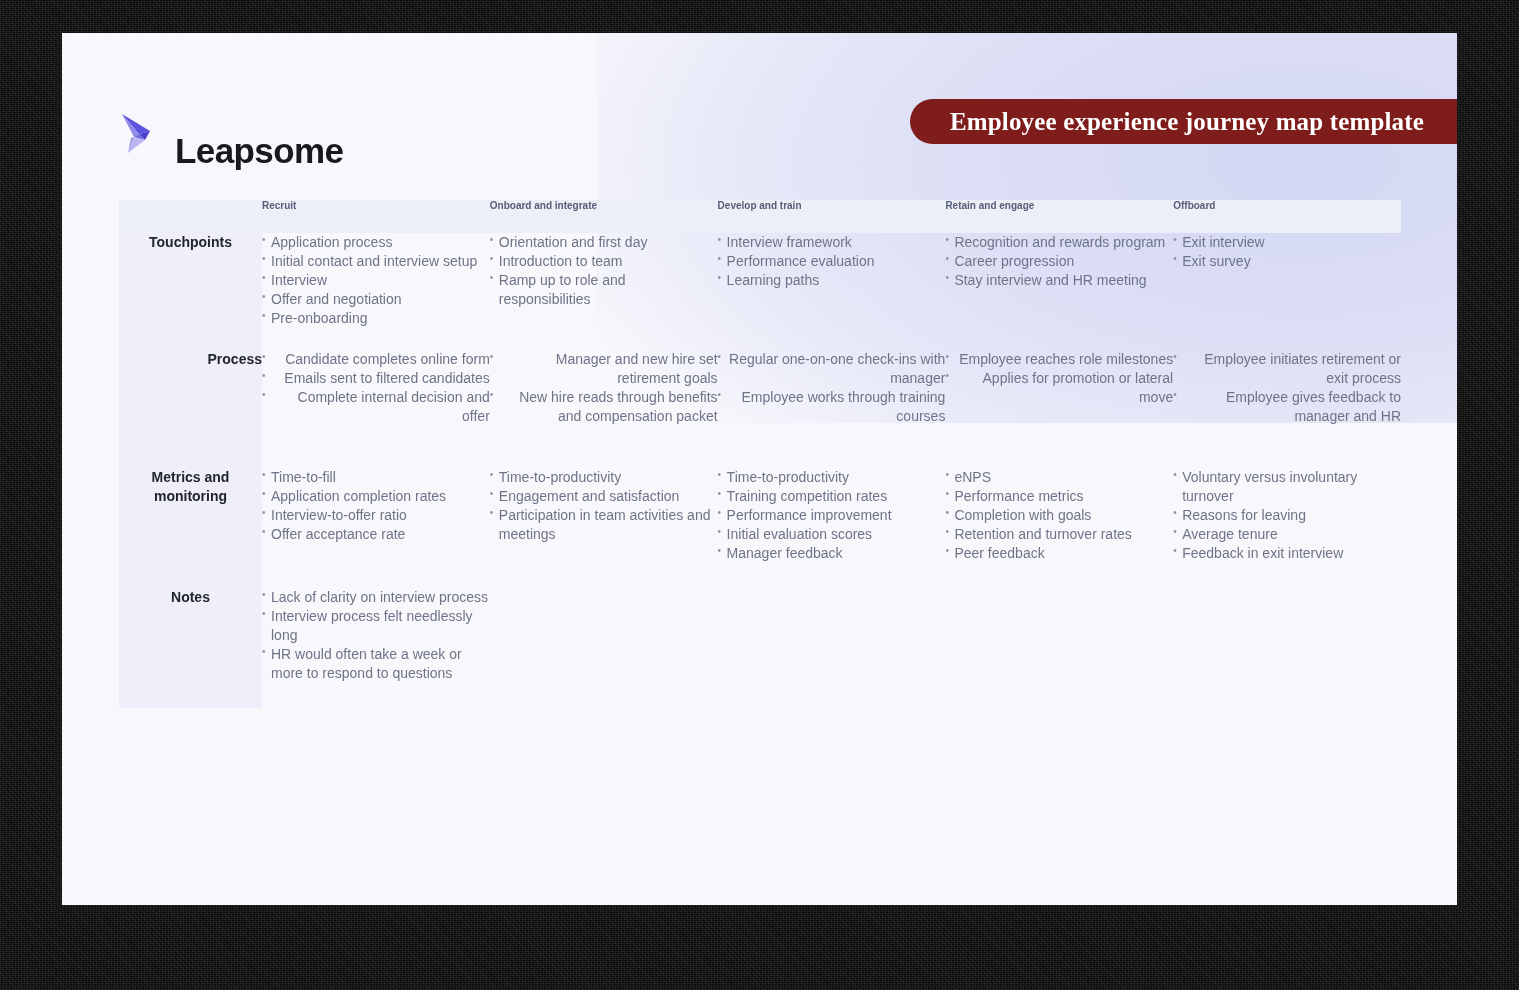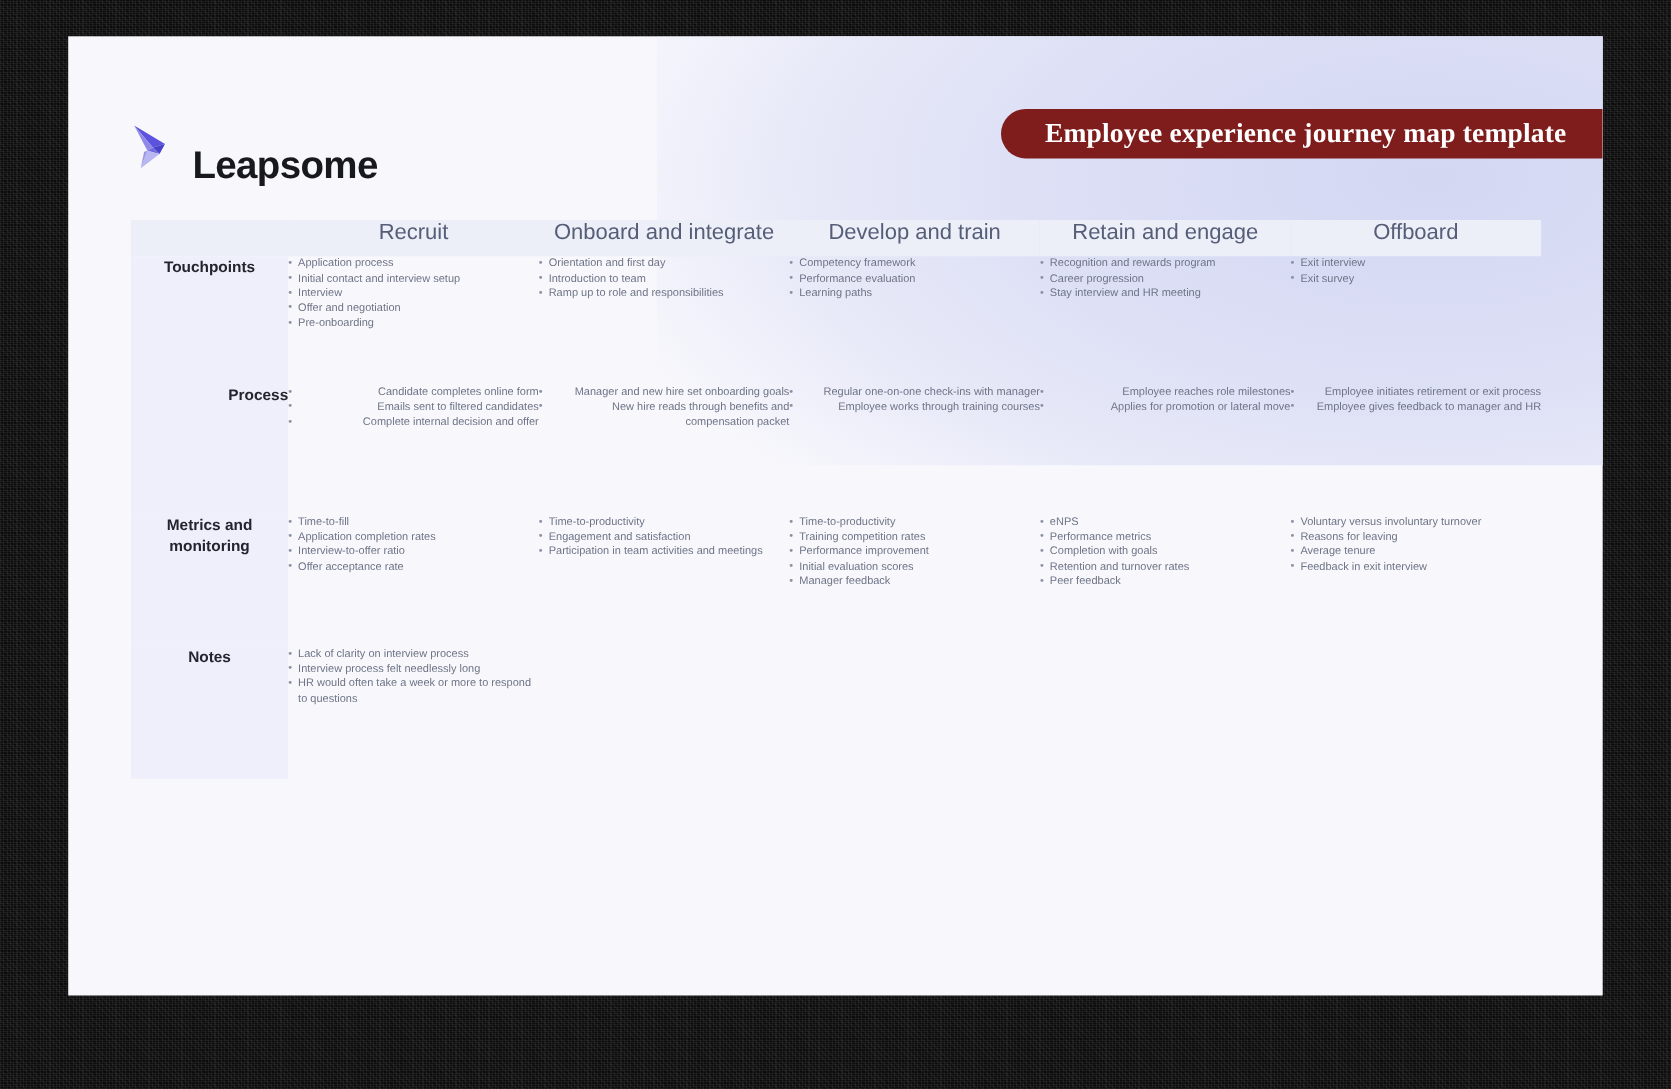--- a/index.html
+++ b/index.html
@@ -113,24 +113,24 @@
 
   #matrix th, #matrix td {
     vertical-align: top;
     border: 0;
     padding: 0;
   }
 
   thead th {
     background: #eceef8;
     height: 33px;
-    font-size: 20px;
-    font-weight: 400;
+    font-size: 10px;
+    font-weight: 700;
     color: #555d77;
-    text-align: center;
+    text-align: left;
     border-right: 1px solid #dcdeef;
     vertical-align: middle;
   }
   thead th.corner { background: #eceef8; border-right: 1px solid #dcdeef; }
   thead th:last-child { border-right: 0; }
 
   tbody tr { }
   tbody td { border-top: 1px solid #dfe1ef; }
 
   td.row-label {
@@ -142,21 +142,21 @@
     color: #22242e;
     line-height: 1.35;
     border-right: 1px solid #dfe1ef;
     padding: 6px 8px;
   }
 
   td.cell {
     background: transparent;
     border-right: 1px solid #e1e3f0;
     padding: 9px 11px 10px 11px;
-    font-size: 10px;
+    font-size: 14px;
     line-height: 1.36;
     color: #6e7487;
   }
   td.cell:last-child { border-right: 0; }
 
   .bullets { list-style: none; }
   .bullets li {
     position: relative;
     padding-left: 9px;
     margin-bottom: 0px;
@@ -237,21 +237,21 @@
             </td>
             <td class="cell">
               <ul class="bullets">
                 <li>Orientation and first day</li>
                 <li>Introduction to team</li>
                 <li>Ramp up to role and responsibilities</li>
               </ul>
             </td>
             <td class="cell">
               <ul class="bullets">
-                <li>Competency framework</li>
+                <li>Interview framework</li>
                 <li>Performance evaluation</li>
                 <li>Learning paths</li>
               </ul>
             </td>
             <td class="cell">
               <ul class="bullets">
                 <li>Recognition and rewards program</li>
                 <li>Career progression</li>
                 <li>Stay interview and HR meeting</li>
               </ul>
@@ -267,21 +267,21 @@
             <td class="row-label">Process</td>
             <td class="cell">
               <ul class="bullets">
                 <li>Candidate completes online form</li>
                 <li>Emails sent to filtered candidates</li>
                 <li>Complete internal decision and offer</li>
               </ul>
             </td>
             <td class="cell">
               <ul class="bullets">
-                <li>Manager and new hire set onboarding goals</li>
+                <li>Manager and new hire set retirement goals</li>
                 <li>New hire reads through benefits and compensation packet</li>
               </ul>
             </td>
             <td class="cell">
               <ul class="bullets">
                 <li>Regular one-on-one check-ins with manager</li>
                 <li>Employee works through training courses</li>
               </ul>
             </td>
             <td class="cell">

